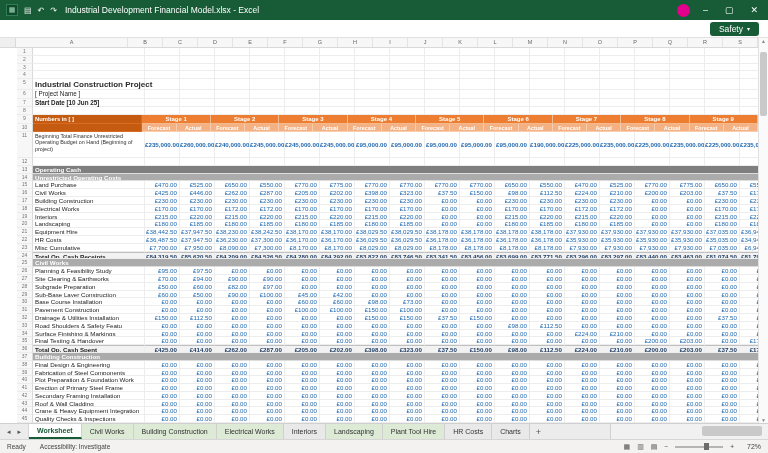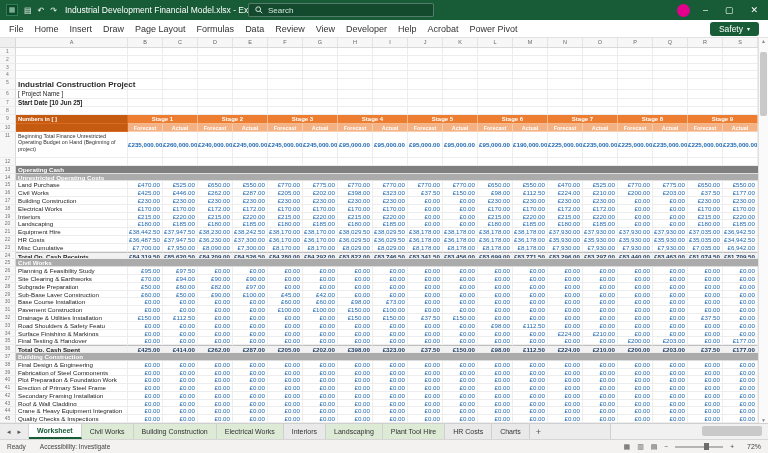--- a/index.html
+++ b/index.html
@@ -31,21 +31,21 @@
   
   .sheet { position:relative; height:385px; }
   .col-letters { display:flex; height:10px; background:#F7F7F7; border-bottom:1px solid #D9D9D9;
     font-size:5.5px; color:#666; width:758px; }
   .corner-box { width:16px; flex:none; background:#EFEFEF; border-right:1px solid #D9D9D9; }
   .col-letter { flex:none; width:35px; text-align:center; line-height:9px; border-right:1px solid #E3E3E3; }
   .col-letter.wide { width:112px; }
   .col-letter.fill { flex:1; border-right:none; }
 
   .grid { position:relative; height:375px; overflow:hidden; width:758px; }
-  .row { display:flex; height:7.8px; }
+  .row { display:flex; height:7.8px;padding-left:17px; }
   .gutter { width:16px; flex:none; background:#F7F7F7; border-right:1px solid #D9D9D9;
     border-bottom:1px solid #ECECEC; font-size:5px; color:#777; text-align:center; line-height:7.6px; }
   .cell { flex:none; border-right:1px solid #EDEDED; border-bottom:1px solid #EDEDED;
     font-size:6.2px; line-height:7.4px; overflow:hidden; white-space:nowrap; }
   .label { width:112px; padding-left:2px; color:#222; }
   .val { width:35px; text-align:right; padding-right:2px; color:#2068B0; }
 
   .row.title-row { height:11px; }
   .row.title-row .label { overflow:visible; position:relative; z-index:2; font-weight:bold;
     font-size:8px; line-height:11px; color:#2b2b2b; }
@@ -108,51 +108,29 @@
 <body>
 
 <div class="titlebar">
   <div class="app-logo">▦</div>
   <div class="qat">
     <span>▤</span>
     <span>↶</span>
     <span>↷</span>
   </div>
   <div class="tb-title">Industrial Development Financial Model.xlsx - Excel</div>
-  <div class="tb-search">
-    <svg width="8" height="8" viewBox="0 0 10 10">
-        <circle cx="4" cy="4" r="3" fill="none" stroke="#D7E8DD" stroke-width="1.2"></circle>
-        <line x1="6.3" y1="6.3" x2="9" y2="9" stroke="#D7E8DD" stroke-width="1.2"></line>
-      </svg>
-    <span>Search</span>
-  </div>
   <div class="tb-right">
     <div class="avatar"></div>
     <span class="winbtn">‒</span>
     <span class="winbtn">▢</span>
     <span class="winbtn">✕</span>
   </div>
 </div>
 
 <div class="ribbon">
-  <span id="ribbon-tabs" style="display:flex;gap:11px;">
-      <div class="rtab">File</div>
-      <div class="rtab">Home</div>
-      <div class="rtab">Insert</div>
-      <div class="rtab">Draw</div>
-      <div class="rtab">Page Layout</div>
-      <div class="rtab">Formulas</div>
-      <div class="rtab">Data</div>
-      <div class="rtab">Review</div>
-      <div class="rtab">View</div>
-      <div class="rtab">Developer</div>
-      <div class="rtab">Help</div>
-      <div class="rtab">Acrobat</div>
-      <div class="rtab">Power Pivot</div>
-    </span>
   <div class="share-btn">
     <span>Safety</span>
     <span style="font-size:6px;">▾</span>
   </div>
 </div>
 
 <div class="sheet">
   <div class="col-letters" id="col-letters">
     <div class="corner-box"></div>
   <div class="col-letter wide">A</div>

